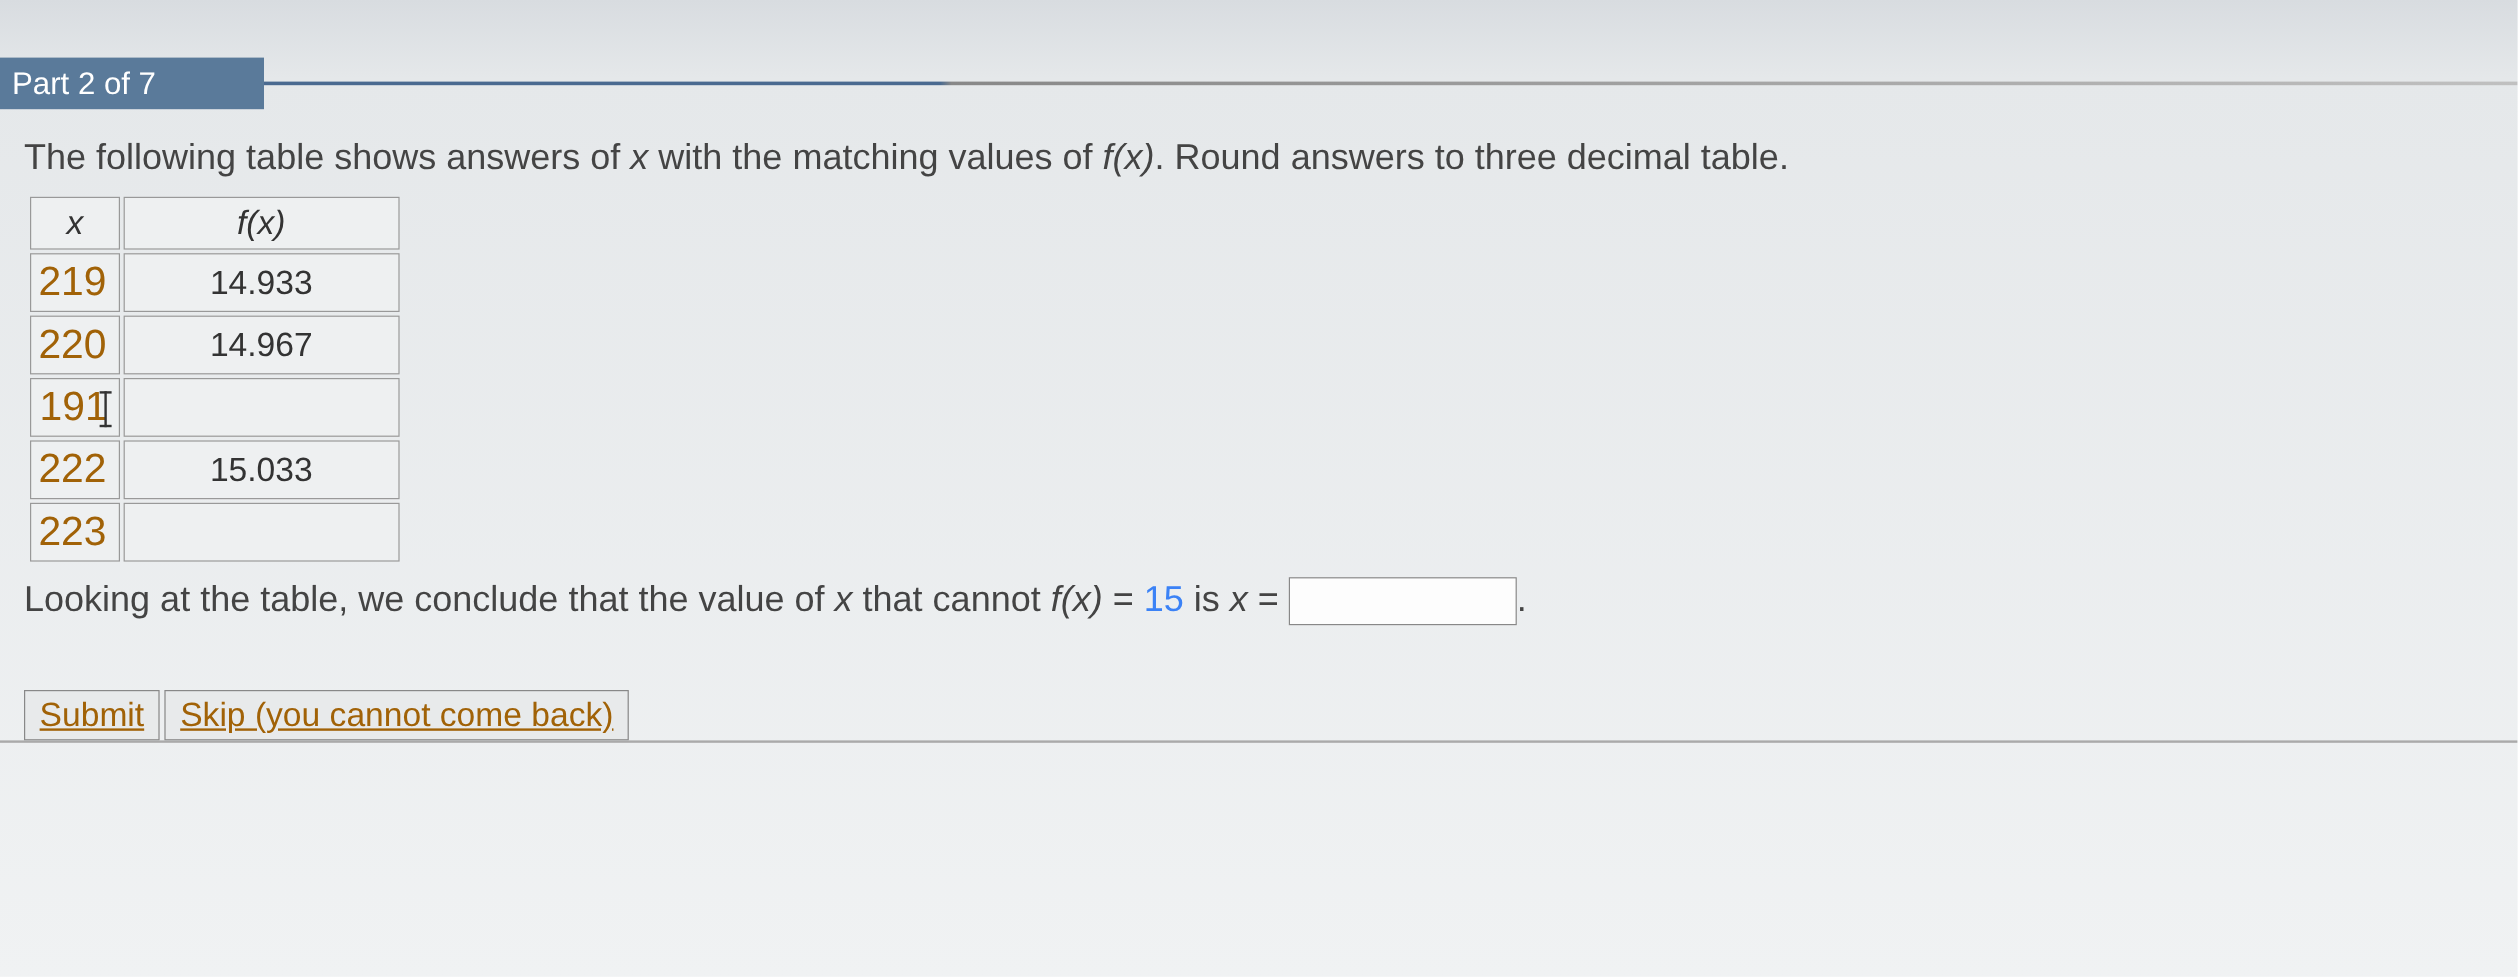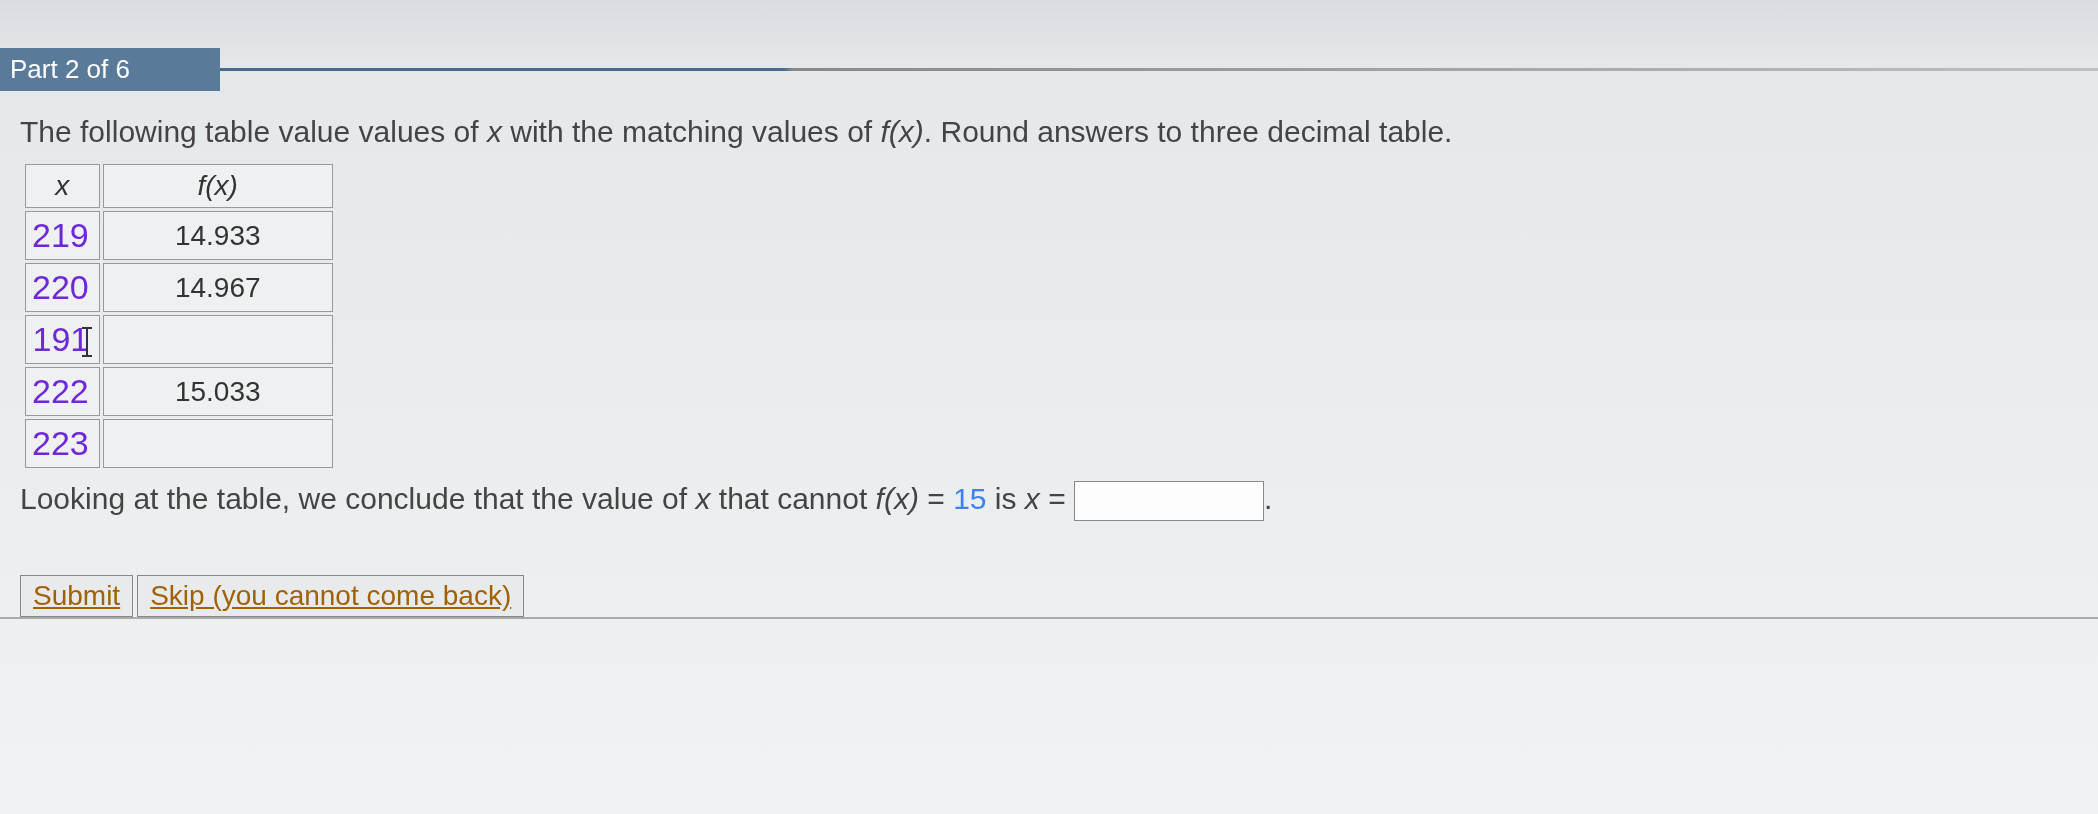--- a/index.html
+++ b/index.html
@@ -49,21 +49,21 @@
     font-size: 28px;
     padding: 4px 10px;
     text-align: center;
     color: #333;
     font-weight: normal;
     min-height: 44px;
     height: 44px;
   }
   table.data th.xcol { font-style: italic; width: 60px; }
   table.data th.fxcol { font-style: italic; width: 230px; }
-  table.data td.xcol { width: 60px; text-align: center; padding-left: 6px; font-size: 34px; color: #6d28d9; }
+  table.data td.xcol { width: 60px; text-align: right; padding-left: 6px; font-size: 34px; color: #a16207; }
   table.data td.fxcol { width: 230px; }
   .caret {
     display: inline-block;
     width: 2px;
     height: 30px;
     background: #333;
     vertical-align: middle;
     margin-left: -3px;
     position: relative;
   }
@@ -115,28 +115,28 @@
     background: #aaa;
     margin-top: 0px;
     margin-left: 0;
     margin-right: 0;
   }
 </style>
 </head>
 <body>
 
 <div class="part-header-row">
-  <div class="part-badge">Part 2 of 6</div>
+  <div class="part-badge">Part 2 of 7</div>
   <div class="header-line"></div>
 </div>
 
 <div class="content">
 
   <div class="instruction">
-    <span>The following table value values of </span><span class="ital">x</span><span> with the matching values of </span><span class="ital">f(x)</span><span>. Round answers to three decimal table.</span>
+    <span>The following table shows answers of </span><span class="ital">x</span><span> with the matching values of </span><span class="ital">f(x)</span><span>. Round answers to three decimal table.</span>
   </div>
 
   <table class="data">
     <tbody>
         <tr>
       <th class="xcol">x</th>
       <th class="fxcol">f(x)</th>
     </tr>
     <tr>
       <td class="xcol">219</td>

